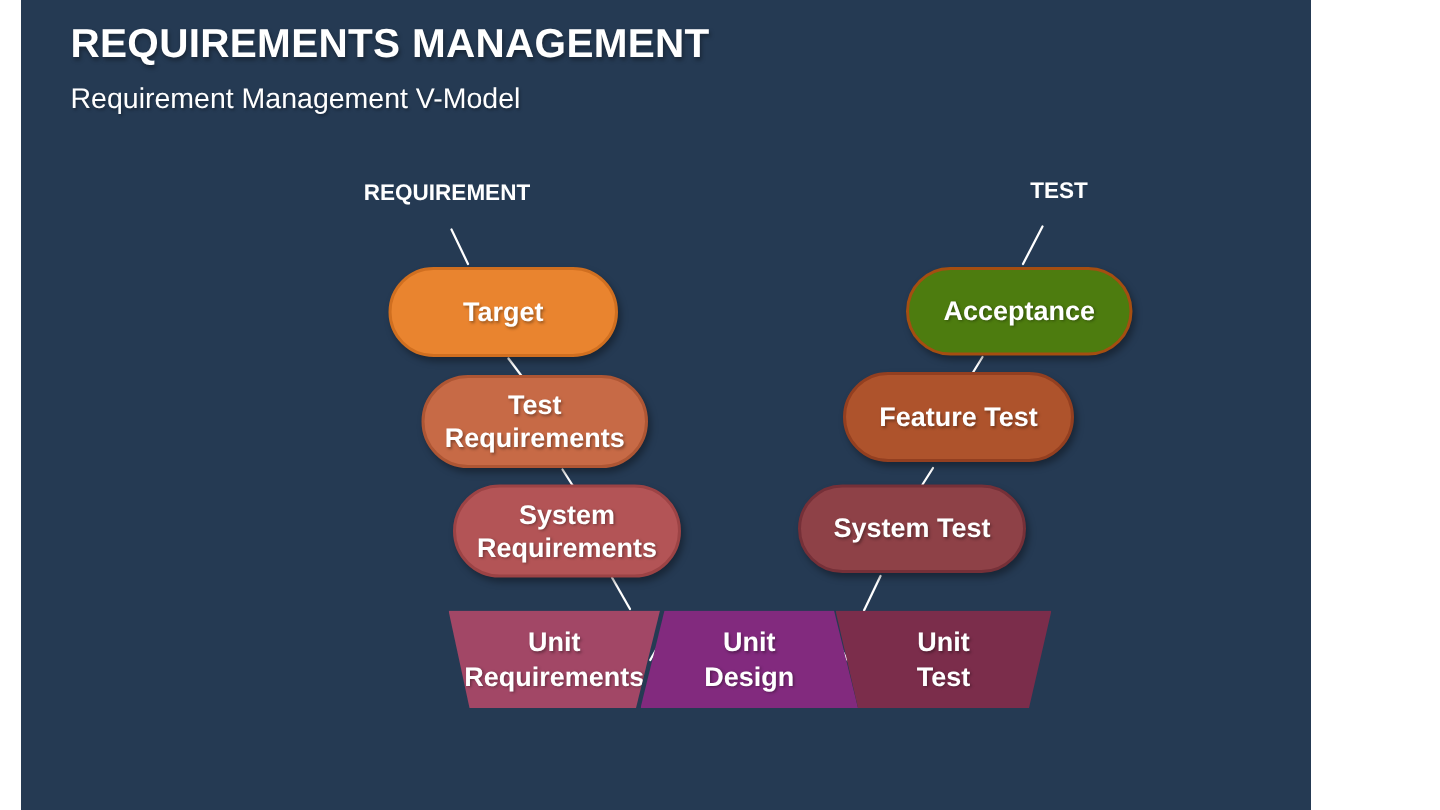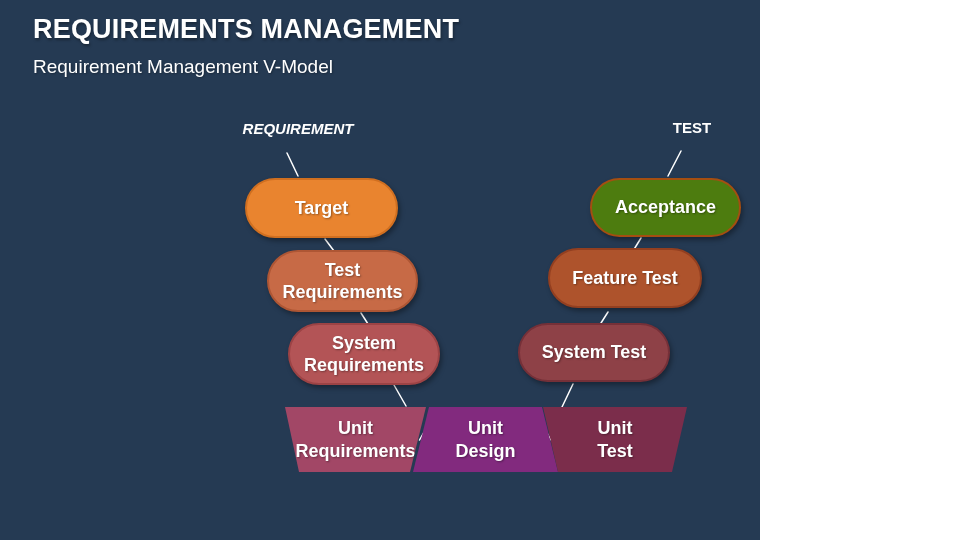--- a/index.html
+++ b/index.html
@@ -1,37 +1,38 @@
 <!DOCTYPE html>
 <html><head>
 <meta charset="utf-8">
 <style>
   html,body { margin:0; padding:0; }
   body { font-family: "Liberation Sans", sans-serif; }
   .slide {
     position: relative;
-    width: 760px; height: 540px;
+    width: 860px; height: 540px;
     overflow: hidden;
+    margin-left: 14px;
   }
   .title {
     position: absolute; left: 33px; top: 14px;
     font-size: 27px; font-weight: 700; color: #fff;
     letter-spacing: 0.2px;
     text-shadow: 1px 2px 3px rgba(0,0,0,.35);
   }
   .subtitle {
     position: absolute; left: 33px; top: 56px;
     font-size: 19px; font-weight: 400; color: #fff;
     text-shadow: 1px 1px 2px rgba(0,0,0,.3);
   }
   .col-label {
     position: absolute; width: 140px; top: 120px;
     text-align: center; font-size: 15px; font-weight: 700; color: #fff;
   }
-  #lbl-req { left: 228px; font-style: italic; }
+  #lbl-req { left: 214px; }
   #lbl-test { left: 622px; top: 119px; }
   .connectors {
     position: absolute; left: 0; top: 0;
     pointer-events: none;
   }
   .pill {
     position: absolute;
     box-sizing: border-box;
     border: 2px solid transparent;
     border-radius: 31px;

